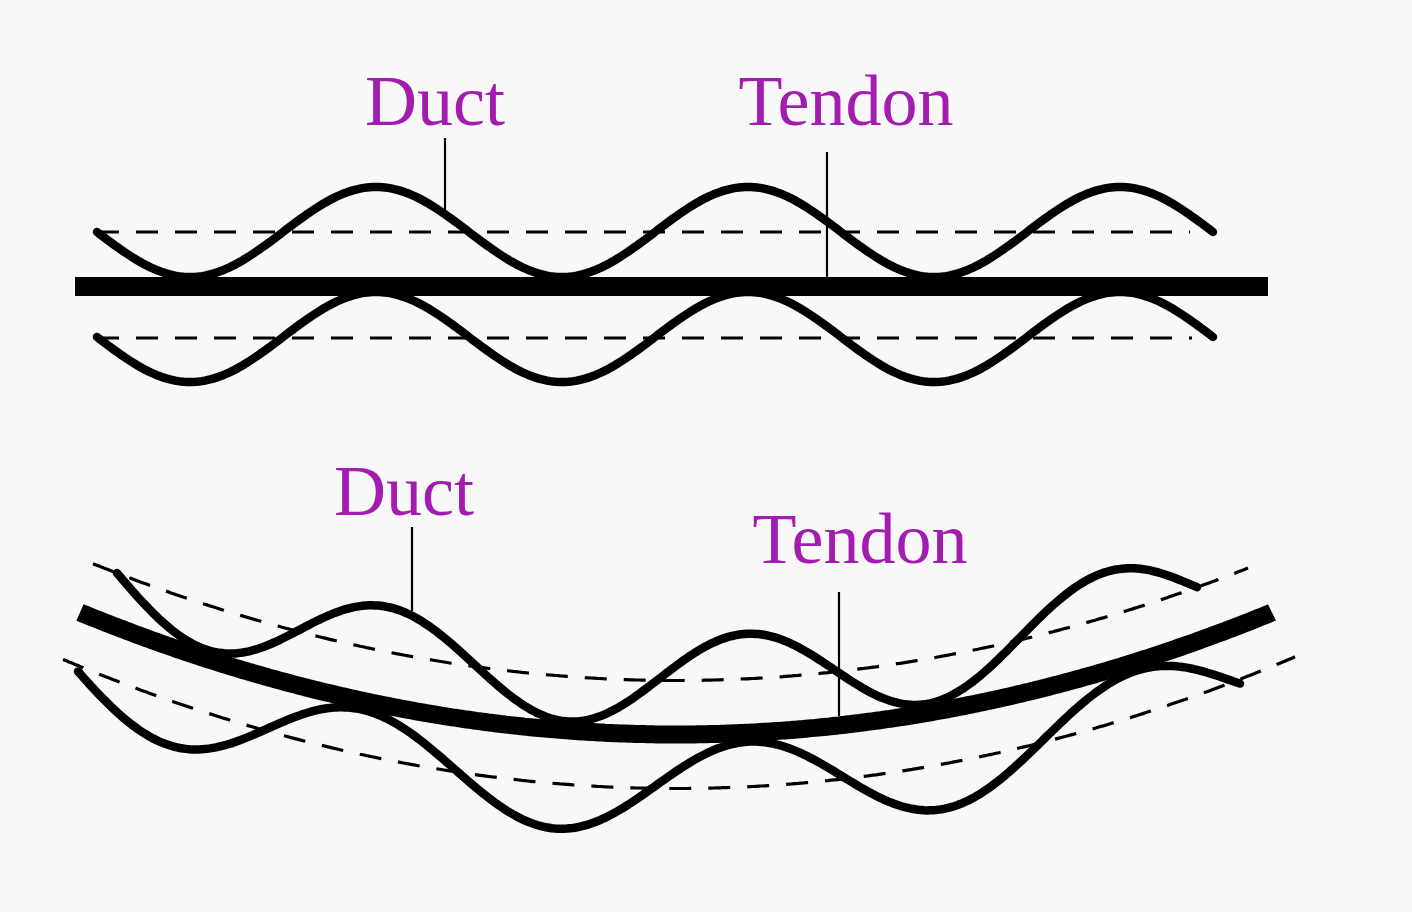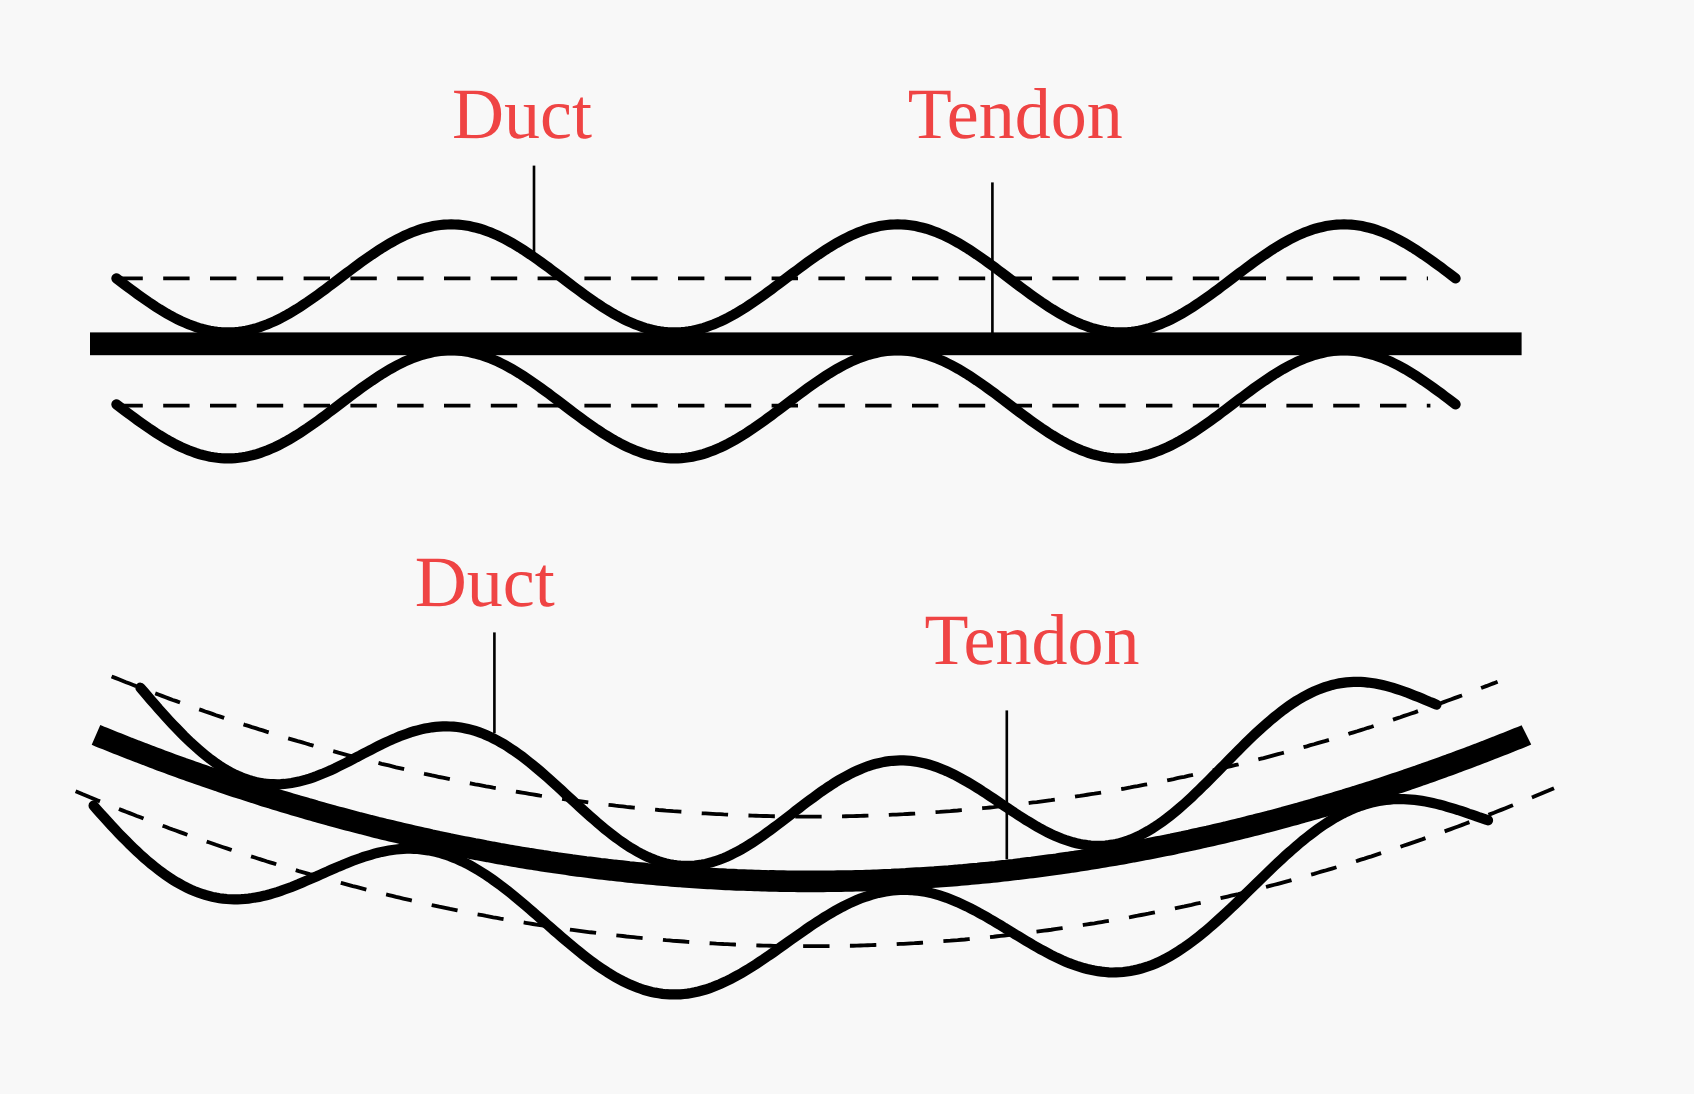--- a/index.html
+++ b/index.html
@@ -14,23 +14,23 @@
 
   .wave{   fill:none; stroke:#000; stroke-width:8.5; stroke-linecap:round; }
   .band{   fill:none; stroke:#000; stroke-width:18;  stroke-linecap:butt;  }
   .dashed{ fill:none; stroke:#000; stroke-width:3.2; stroke-dasharray:22 17; stroke-linecap:butt; }
   .leader{ stroke:#000; stroke-width:2.2; }
   .barrect{ fill:#000; }
 
   .lbl{
     position:absolute;
     transform:translateX(-50%);
-    font-size:60px;
+    font-size:72px;
     line-height:1;
-    color:#ef4444;
+    color:#a21caf;
     white-space:nowrap;
     user-select:none;
   }
 </style>
 </head>
 <body>
 
 <div class="stage">
 
   <svg width="1412" height="912" viewBox="0 0 1412 912">

